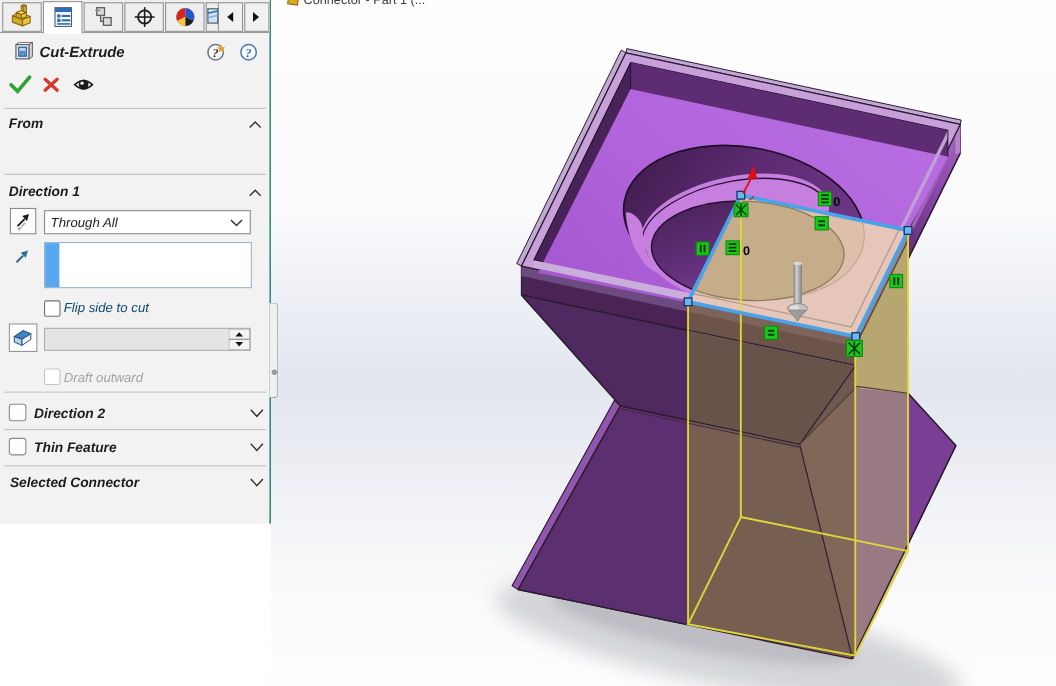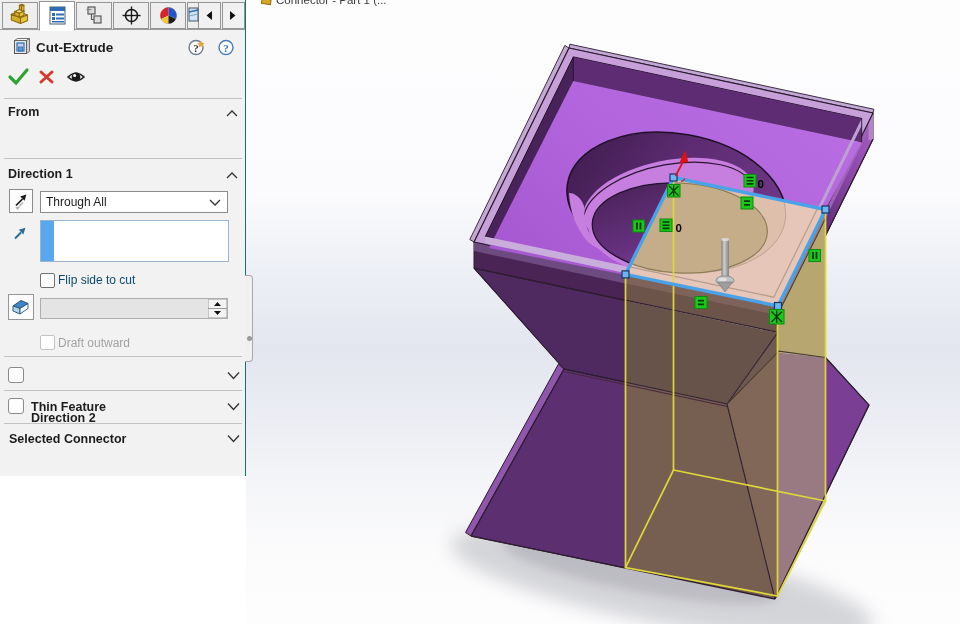--- a/index.html
+++ b/index.html
@@ -1,16 +1,16 @@
 <!DOCTYPE html>
 <html><head><meta charset="utf-8">
 <style>
 html,body{margin:0;padding:0;}
 body{width:960px;height:624px;overflow:hidden;font-family:"Liberation Sans",sans-serif;background:#fff;position:relative;}
-#panel{position:absolute;left:0;top:0;width:245px;height:476px;background:#f3f2f2;border-right:5px solid #0f766e;}
+#panel{position:absolute;left:0;top:0;width:245px;height:476px;background:#f3f2f2;border-right:5px solid #0f766e;font-style:italic;}
 .tabbar{position:absolute;left:0;top:0;width:245px;height:30px;background:#f0efef;border-bottom:1px solid #9a9a9a;box-sizing:border-box;}
 .tab{position:absolute;top:2px;height:27px;width:36px;background:#efeeee;border:1px solid #959595;box-sizing:border-box;}
 .tab.sel{background:#ffffff;top:1px;height:30px;border-bottom:1px solid #fff;}
 .tbtn{position:absolute;top:2px;height:27px;width:23px;background:#f2f1f1;border:1px solid #959595;box-sizing:border-box;}
 .sep{position:absolute;left:4px;width:238px;height:1px;background:#c2c2c2;}
 .hdr{position:absolute;left:8px;font-size:12.5px;font-weight:bold;color:#1c1c1c;}
 .txt{position:absolute;font-size:12px;color:#0c4a6e;}
 .cb{position:absolute;width:13px;height:13px;background:#fff;border:1px solid #707070;border-radius:2px;}
 .cb2{position:absolute;width:14px;height:14px;background:#fdfdfd;border:1px solid #8a8a8a;border-radius:3px;}
 .dd{position:absolute;left:40px;width:188px;height:22px;background:#fff;border:1px solid #8a8a8a;box-sizing:border-box;}
@@ -152,21 +152,21 @@
    <rect x="0" y="0" width="19" height="9.5" fill="#f4f3f3" stroke="#9a9a9a" stroke-width="1"></rect>
    <rect x="0" y="9.5" width="19" height="9.5" fill="#f4f3f3" stroke="#9a9a9a" stroke-width="1"></rect>
    <polygon points="9.5,3 13,7 6,7" fill="#111"></polygon>
    <polygon points="9.5,16 13,12 6,12" fill="#111"></polygon>
   </svg>
  </div>
  <div class="cb" style="left:40px;top:335px;border-color:#c3c3c3;"></div>
  <div class="txt" style="left:58px;top:336px;color:#a3a2a2;">Draft outward</div>
  <div class="sep" style="top:356px;"></div>
  <div class="cb2" style="left:8px;top:367px;"></div>
- <div class="hdr" style="left:31px;top:369px;margin-top:42px;">Direction 2</div>
+ <div class="hdr" style="left:31px;top:369px;">Direction 2</div>
  <svg style="position:absolute;left:227px;top:371px;" width="13" height="9">
       <path d="M1,1.5 L6.5,7.5 L12,1.5" fill="none" stroke="#333" stroke-width="1.3"></path>
     </svg>
  <div class="sep" style="top:390px;"></div>
  <div class="cb2" style="left:8px;top:398px;"></div>
  <div class="hdr" style="left:31px;top:400px;">Thin Feature</div>
  <svg style="position:absolute;left:227px;top:402px;" width="13" height="9">
       <path d="M1,1.5 L6.5,7.5 L12,1.5" fill="none" stroke="#333" stroke-width="1.3"></path>
     </svg>
  <div class="sep" style="top:423px;"></div>

